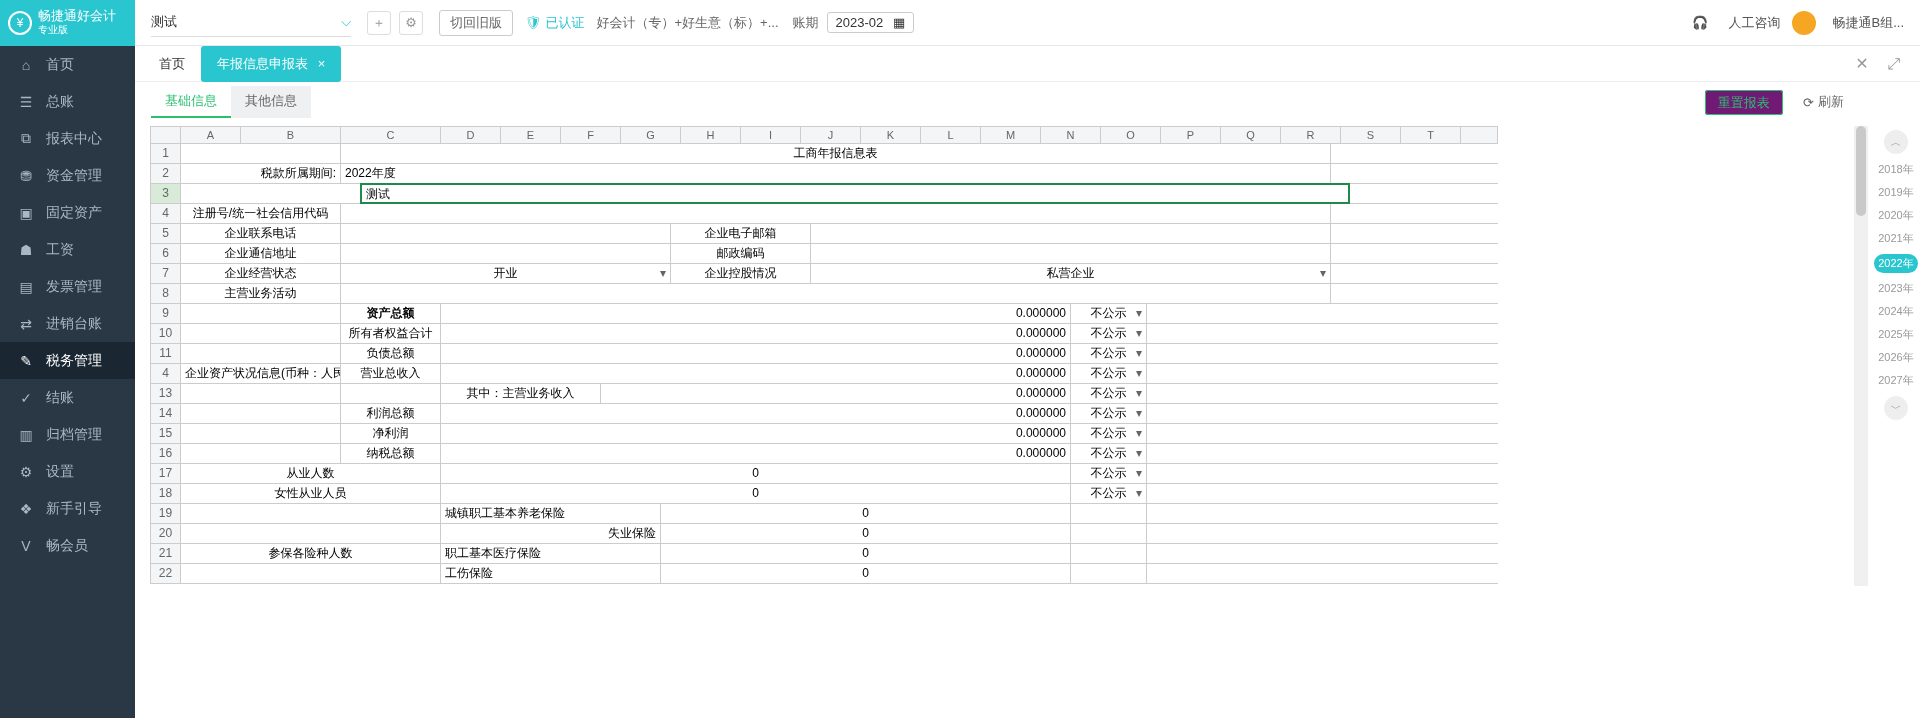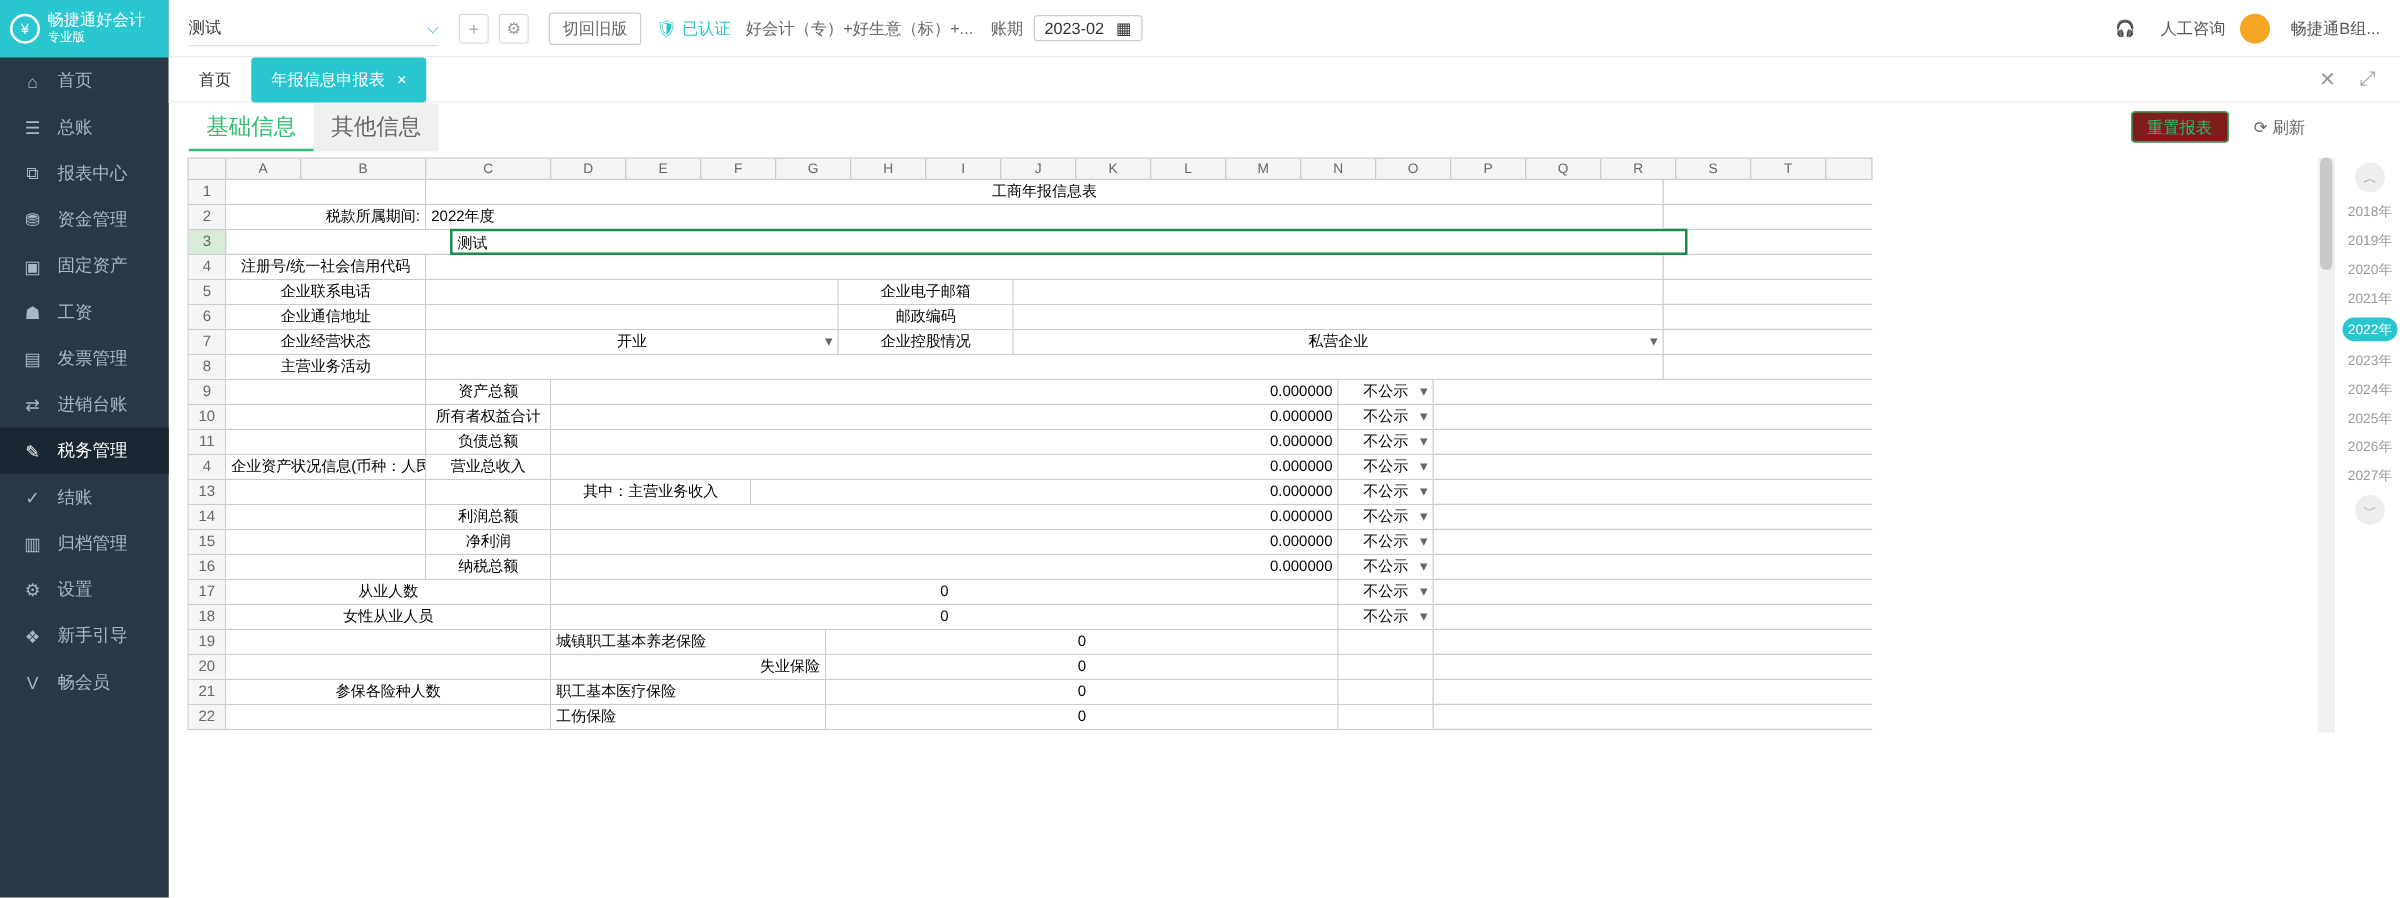--- a/index.html
+++ b/index.html
@@ -30,24 +30,24 @@
 .tabs-row { position:absolute; left:135px; top:46px; right:0; height:36px; background:#fff; display:flex; align-items:center; padding:0 8px; border-bottom:1px solid #eee; }
 .tab { padding:0 16px; height:36px; line-height:36px; font-size:13px; color:#333; cursor:pointer; }
 .tab.active { background:#29c6d0; color:#fff; border-radius:3px;text-align:center; }
 .tab-close { margin-left:6px; }
 .tabs-actions { position:absolute; right:10px; display:flex; }
 .tabs-actions .hdr-btn { border:none; font-size:16px; }
 
 
 .subbar { position:absolute; left:135px; top:82px; right:60px; height:40px; display:flex; align-items:center; justify-content:space-between; padding:0 16px; }
 .subtabs { display:flex; }
-.subtab { padding:6px 14px; font-size:18px; color:#666; cursor:pointer; }
+.subtab { padding:6px 14px; font-size:13px; color:#666; cursor:pointer; }
 .subtab.active { color:#2bbf6e; border-bottom:2px solid #2bbf6e; }
 .subtab.inactive { background:#eef0f2; }
-.action-btn { border:1px solid #2bbf6e; color:#2bbf6e; border-radius:3px; padding:4px 12px; font-size:13px; cursor:pointer; margin-left:10px; background:#7f1d1d; }
+.action-btn { border:1px solid #2bbf6e; color:#2bbf6e; border-radius:3px; padding:4px 12px; font-size:13px; cursor:pointer; margin-left:10px; background:#701a75; }
 .refresh-btn { color:#666; font-size:13px; cursor:pointer; margin-left:16px; display:inline-flex; align-items:center; }
 
 
 .sheet-wrap { position:absolute; left:150px; top:126px; width:1348px; }
 .col-headers { display:flex; background:#f3f5f7; border:1px solid #ccc; height:18px; font-size:11px; color:#666; }
 .ch { border-right:1px solid #ccc; text-align:center; line-height:17px; }
 .corner { width:30px; }
 .grid { border-left:1px solid #ccc; }
 .row { display:flex; height:20px; border-bottom:1px solid #ccc; font-size:12px; }
 .rownum { width:30px; background:#f3f5f7; border-right:1px solid #ccc; text-align:center; line-height:19px; color:#666; }
@@ -261,21 +261,21 @@
         <div class="cell lbl dd" style="width: 520px;">私营企业</div>
       </div>
       <div class="row">
         <div class="rownum ">8</div>
         <div class="cell lbl" style="width: 160px;">主营业务活动</div>
         <div class="cell lbl" style="width: 990px;"></div>
       </div>
       <div class="row">
         <div class="rownum ">9</div>
         <div class="cell lbl" style="width: 160px; text-align: center;"></div>
-        <div class="cell lbl" style="width: 100px;">资产总额</div>
+        <div class="cell lbl" style="width: 100px; font-weight: bold;">资产总额</div>
         <div class="cell lbl" style="width: 630px; text-align: right;">0.000000</div>
         <div class="cell lbl dd" style="width: 76px;">不公示</div>
       </div>
       <div class="row">
         <div class="rownum ">10</div>
         <div class="cell lbl" style="width: 160px; text-align: center;"></div>
         <div class="cell lbl" style="width: 100px;">所有者权益合计</div>
         <div class="cell lbl" style="width: 630px; text-align: right;">0.000000</div>
         <div class="cell lbl dd" style="width: 76px;">不公示</div>
       </div>

